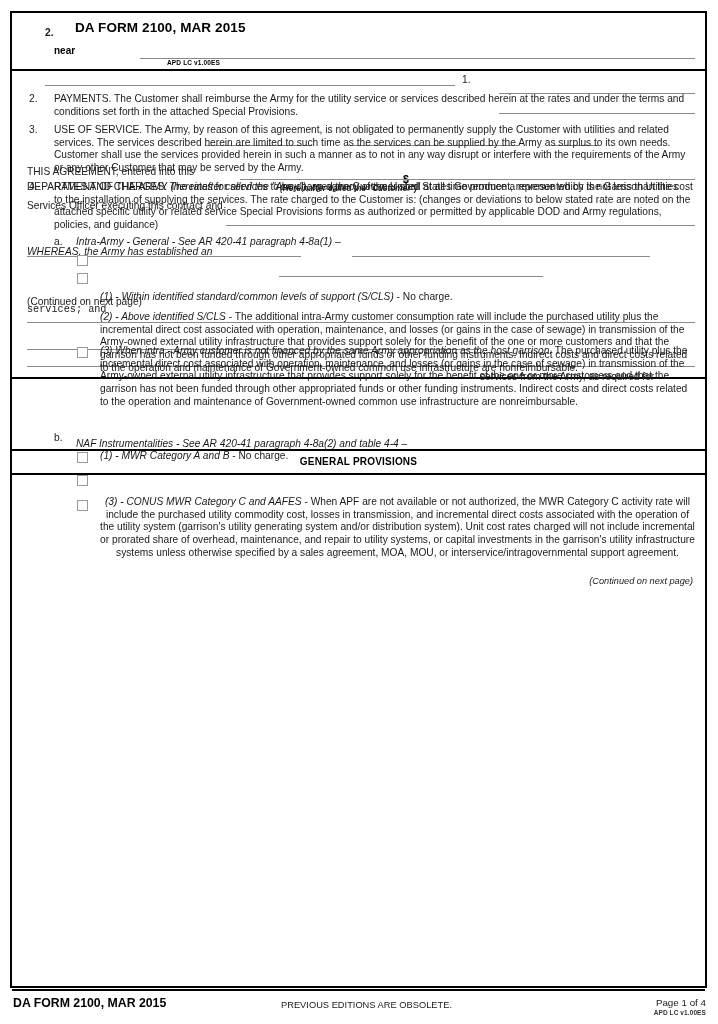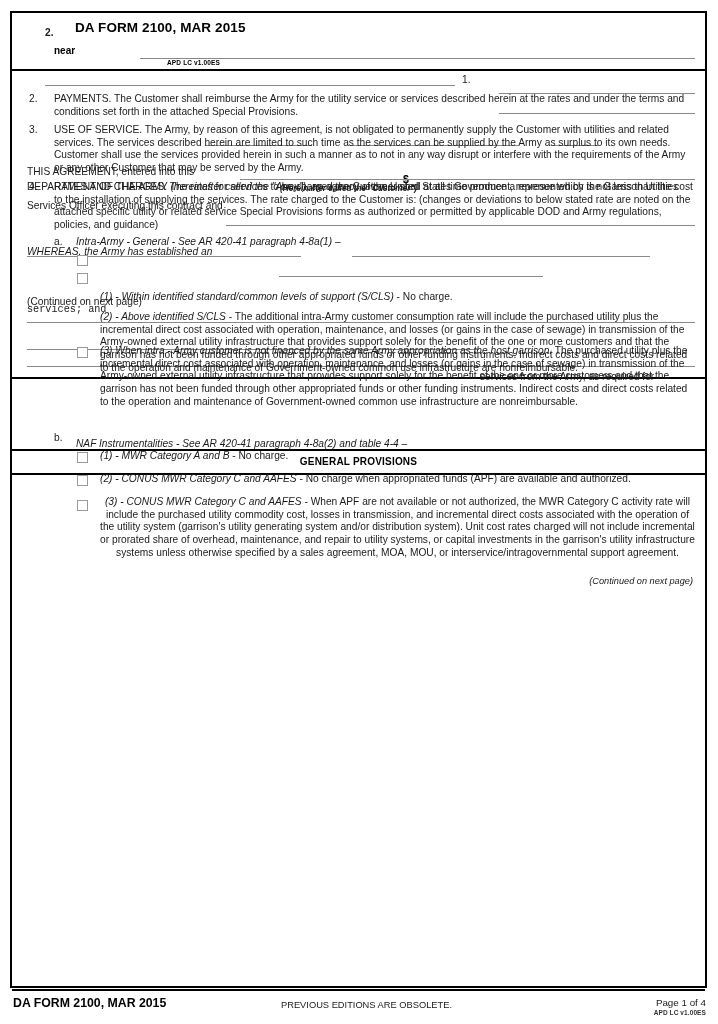--- a/index.html
+++ b/index.html
@@ -288,23 +288,20 @@
 
       <div class="num-label" style="left:42px; top:419px;">b.</div>
       <div class="num-item ital" style="left:64px; top:419px; width:619px;margin-top:6px;">NAF Instrumentalities - See AR 420-41 paragraph 4-8a(2) and table 4-4 –</div>
 
       <div class="cbox" style="left:65px; top:439px;"></div>
       <div class="num-item" style="left:88px; top:437px; width:595px;">
         <span class="ital">(1) - MWR Category A and B</span><span> - No charge.</span>
       </div>
 
       <div class="cbox" style="left:65px; top:462px;"></div>
-      <div class="num-item" style="left:88px; top:460px; width:595px;">
-        <span class="ital">(2) - CONUS MWR Category C and AAFES</span><span> - No charge when appropriated funds (APF) are available and authorized.</span>
-      </div>
 
       <div class="cbox" style="left:65px; top:487px;"></div>
       <div class="num-item" style="left:88px; top:483px; width:595px;text-align:center;">
         <span class="ital">(3) - CONUS MWR Category C and AAFES</span><span> - When APF are not available or not authorized, the MWR Category C activity rate will include the purchased utility commodity cost, losses in transmission, and incremental direct costs associated with the operation of the utility system (garrison's utility generating system and/or distribution system). Unit cost rates charged will not include incremental or prorated share of overhead, maintenance, and repair to utility systems, or capital investments in the garrison's utility infrastructure systems unless otherwise specified by a sales agreement, MOA, MOU, or interservice/intragovernmental support agreement.</span>
       </div>
 
       <div class="cont-note" style="right:12px; top:563px;">(Continued on next page)</div>
     </div>
 
   </div>

